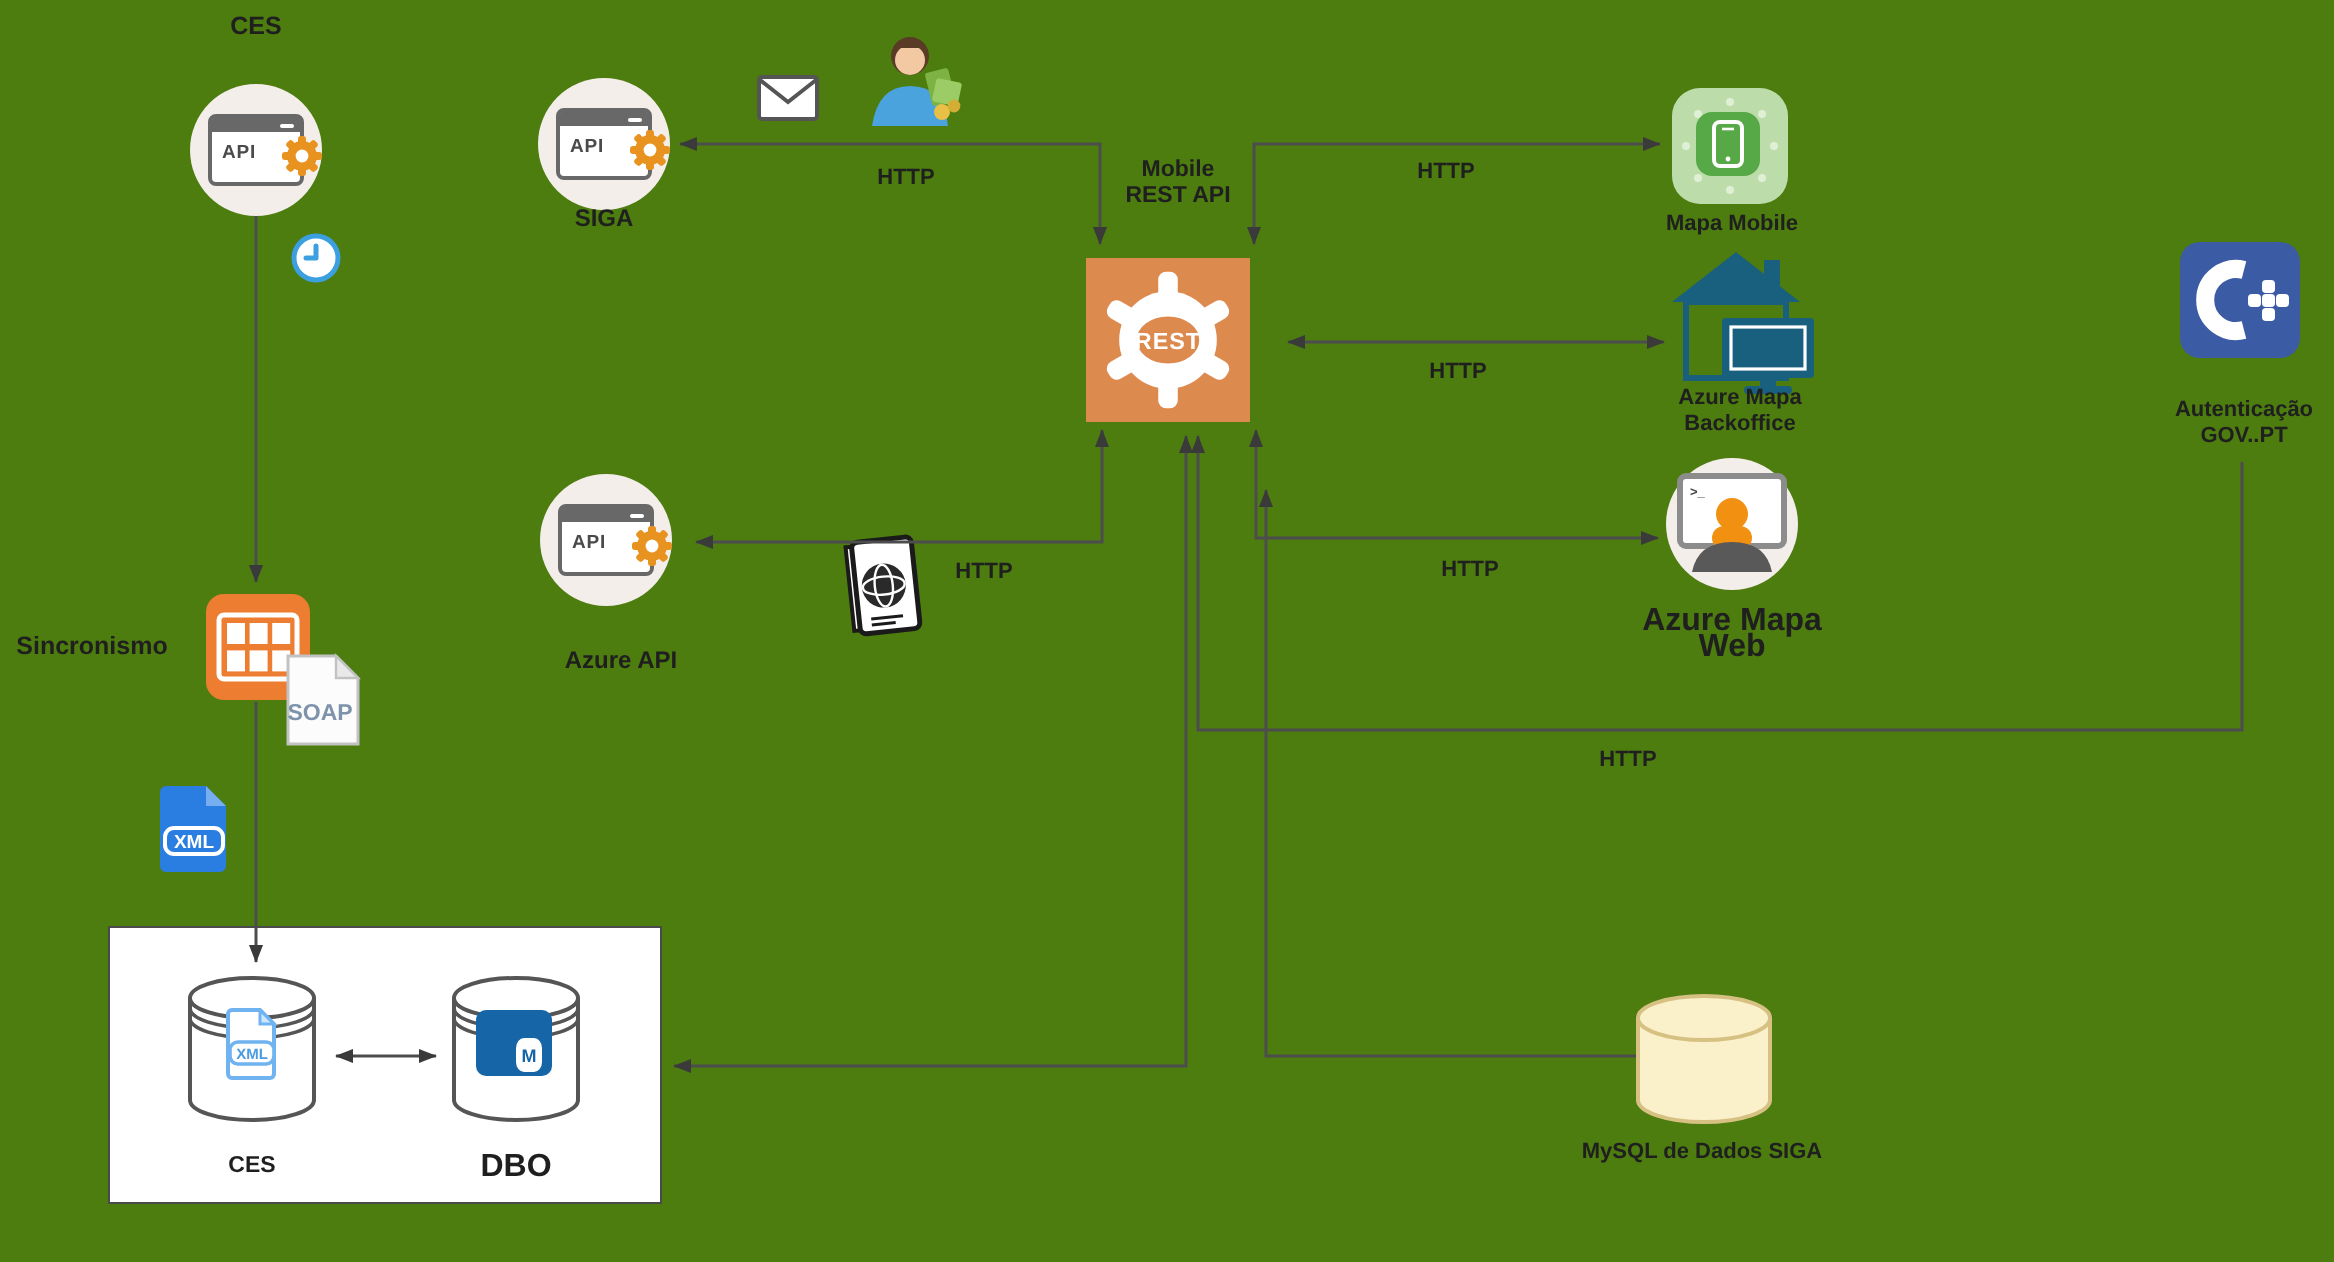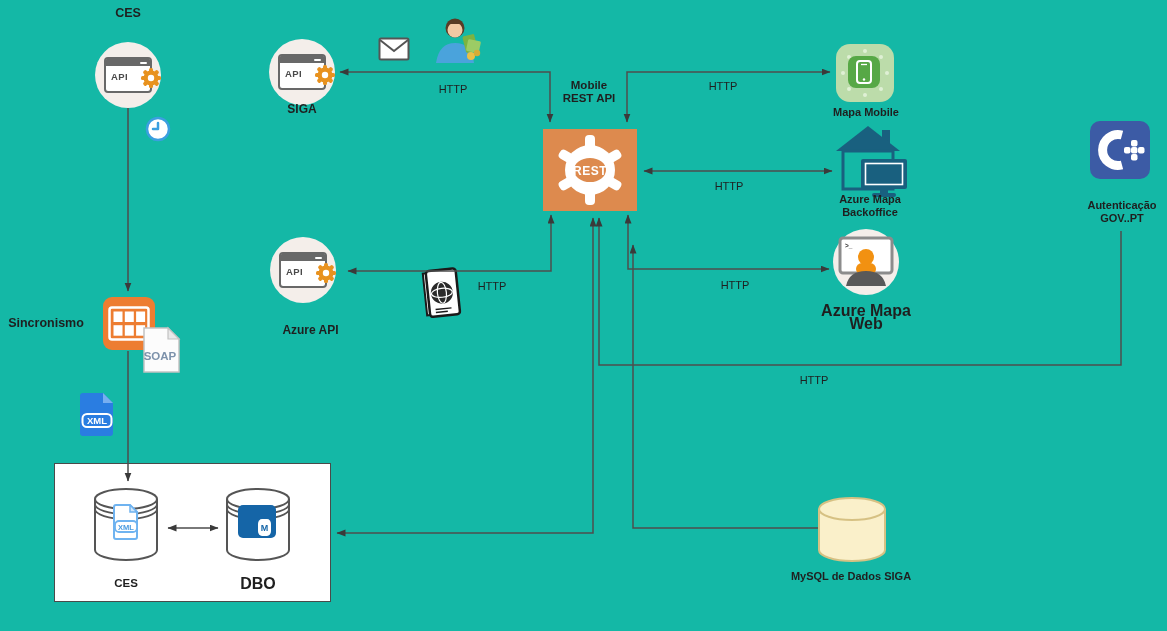--- a/index.html
+++ b/index.html
@@ -1,29 +1,29 @@
 <!DOCTYPE html>
 <html><head>
 <meta charset="utf-8">
 <style>
   html,body{margin:0;padding:0;background:#fff;}
-  .canvas{position:relative;width:1167px;height:631px;background:#14b8a6;overflow:hidden;
+  .canvas{position:relative;width:1167px;height:631px;background:#4d7c0f;overflow:hidden;
           font-family:"Liberation Sans",sans-serif;}
   .node{position:absolute;}
   .circle{position:absolute;width:66px;height:66px;border-radius:50%;background:#f4eeea;
           display:flex;align-items:center;justify-content:center;}
   .lbl{position:absolute;font-weight:bold;color:#1f1f1f;text-align:center;font-size:11.5px;line-height:13px;}
-  .http{position:absolute;font-weight:normal;color:#1f1f1f;font-size:11px;width:60px;text-align:center;}
+  .http{position:absolute;font-weight:bold;color:#1f1f1f;font-size:11px;width:60px;text-align:center;}
   .api-chip{position:relative;width:48px;height:36px;background:#fff;border:2px solid #686868;
             border-radius:4px;box-sizing:border-box;}
   .api-bar{height:7px;background:#686868;border-radius:1px 1px 0 0;position:relative;}
   .api-bar::after{content:"";position:absolute;right:3px;top:2.5px;width:7px;height:2px;background:#fff;border-radius:1px;}
   .api-txt{font-size:9.5px;font-weight:bold;color:#4a4a4a;letter-spacing:.4px;padding:5px 0 0 5px;}
   .api-gear{position:absolute;right:-13px;top:7px;}
-  .rest-box{position:absolute;left:543px;top:129px;width:94px;height:82px;background:#dd8a4e;
+  .rest-box{position:absolute;left:543px;top:129px;width:82px;height:82px;background:#dd8a4e;
             display:flex;align-items:center;justify-content:center;}
   .db-box{position:absolute;left:54px;top:463px;width:277px;height:139px;border:1.5px solid #4a4a4a;
           background:#fff;box-sizing:border-box;}
   .mysql-chip{position:absolute;left:238px;top:505px;width:38px;height:33px;background:#1565a7;border-radius:5px;}
   .mysql-t{position:absolute;top:3px;left:0;width:100%;text-align:center;color:#fff;
            font-size:8.5px;font-weight:bold;letter-spacing:.2px;margin-top:40px;}
   .mysql-cyl{position:absolute;right:5px;bottom:2px;width:13px;height:17px;background:#fff;border-radius:4px/5px;
              color:#1565a7;font-size:9px;font-weight:bold;text-align:center;line-height:19px;}
   svg text{font-family:"Liberation Sans",sans-serif;}
   .conn{position:absolute;left:0;top:0;pointer-events:none;}

